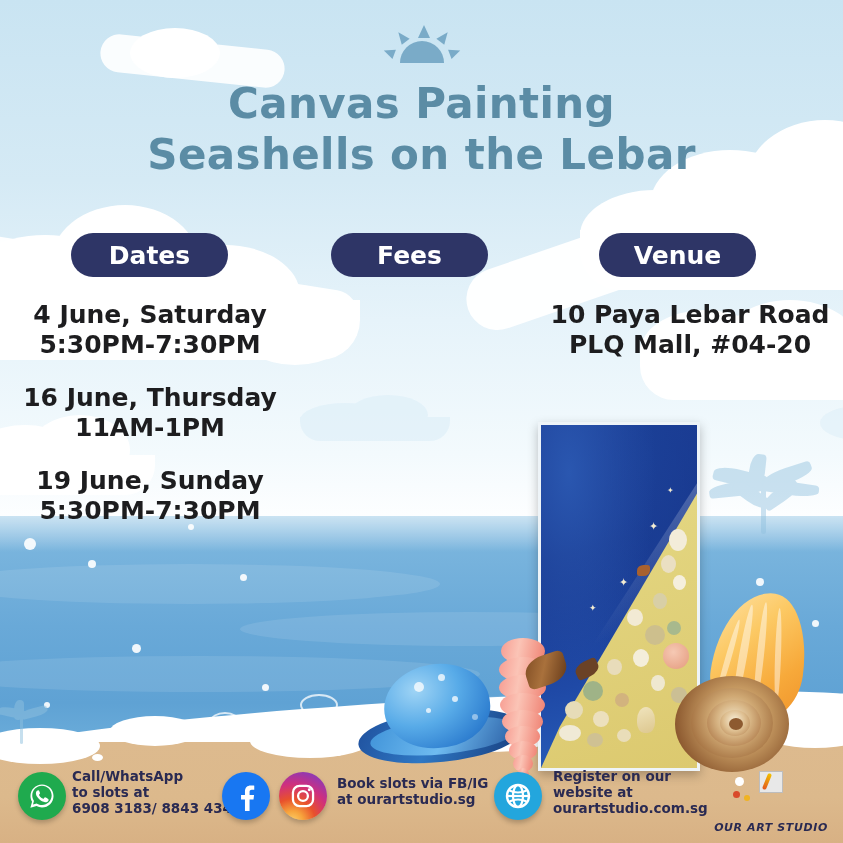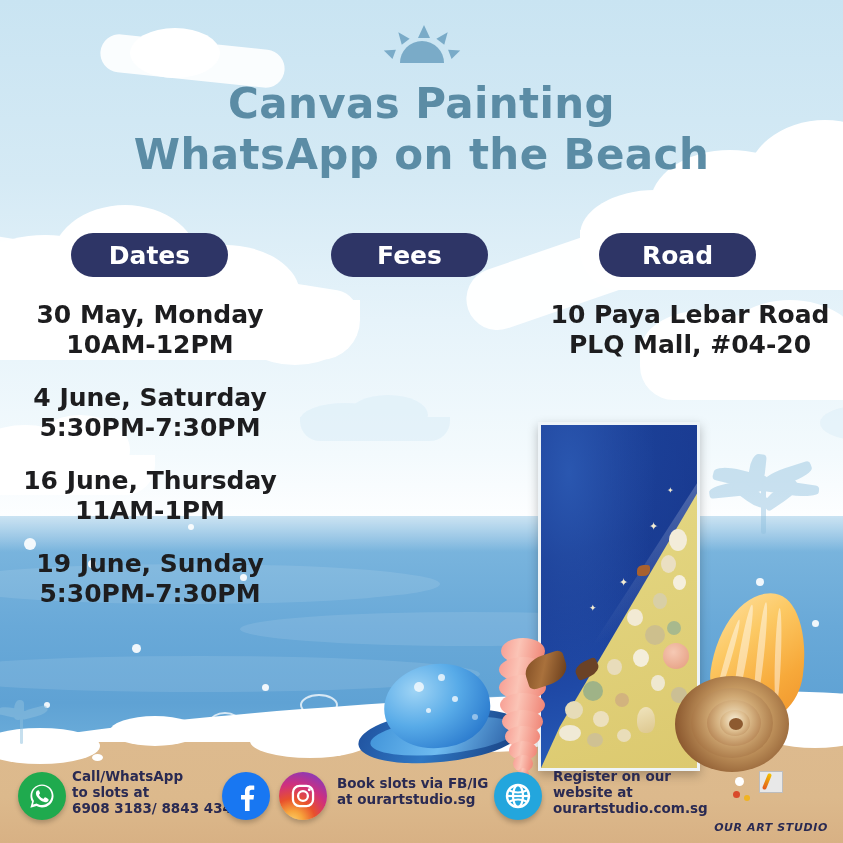--- a/index.html
+++ b/index.html
@@ -296,21 +296,21 @@
     <div class="sun-dome"></div>
     <div class="ray" style="left:34px;top:0px;border-left:6px solid transparent;border-right:6px solid transparent;border-bottom:13px solid #7aabc8;"></div>
     <div class="ray" style="left:13px;top:6px;border-left:5px solid transparent;border-right:5px solid transparent;border-bottom:12px solid #7aabc8;transform:rotate(-38deg);"></div>
     <div class="ray" style="left:55px;top:6px;border-left:5px solid transparent;border-right:5px solid transparent;border-bottom:12px solid #7aabc8;transform:rotate(38deg);"></div>
     <div class="ray" style="left:0px;top:22px;border-left:5px solid transparent;border-right:5px solid transparent;border-bottom:11px solid #7aabc8;transform:rotate(-70deg);"></div>
     <div class="ray" style="left:66px;top:22px;border-left:5px solid transparent;border-right:5px solid transparent;border-bottom:11px solid #7aabc8;transform:rotate(70deg);"></div>
   </div>
 
   <div class="title">
     <div>Canvas Painting</div>
-    <div>WhatsApp on the Beach</div>
+    <div>Seashells on the Lebar</div>
   </div>
 
   <div class="ocean">
     <div class="wave-band" style="left:-60px;top:48px;width:500px;height:40px;"></div>
     <div class="wave-band" style="left:240px;top:96px;width:460px;height:34px;"></div>
     <div class="wave-band" style="left:-80px;top:140px;width:560px;height:36px;"></div>
     <div class="wave-band" style="left:420px;top:176px;width:480px;height:30px;"></div>
     <div class="bubble" style="left:24px;top:22px;width:12px;height:12px;"></div>
     <div class="bubble" style="left:88px;top:44px;width:8px;height:8px;"></div>
     <div class="bubble" style="left:240px;top:58px;width:7px;height:7px;"></div>
@@ -435,28 +435,24 @@
     <div style="position:absolute;left:0;top:0;width:42px;height:30px;border-radius:52% 16% 52% 16%;background:linear-gradient(120deg,#7d4a22,#a9713c 45%,#5f3516);transform:rotate(-18deg);"></div>
   </div>
 
   <div class="pill" id="pill-dates">
     <span>Dates</span>
   </div>
   <div class="pill" id="pill-fees">
     <span>Fees</span>
   </div>
   <div class="pill" id="pill-venue">
-    <span>Road</span>
+    <span>Venue</span>
   </div>
 
   <div class="col" id="col-dates">
-    <div class="date-block">
-      <div class="big">30 May, Monday</div>
-      <div class="big">10AM-12PM</div>
-    </div>
     <div class="date-block">
       <div class="big">4 June, Saturday</div>
       <div class="big">5:30PM-7:30PM</div>
     </div>
     <div class="date-block">
       <div class="big">16 June, Thursday</div>
       <div class="big">11AM-1PM</div>
     </div>
     <div class="date-block">
       <div class="big">19 June, Sunday</div>

